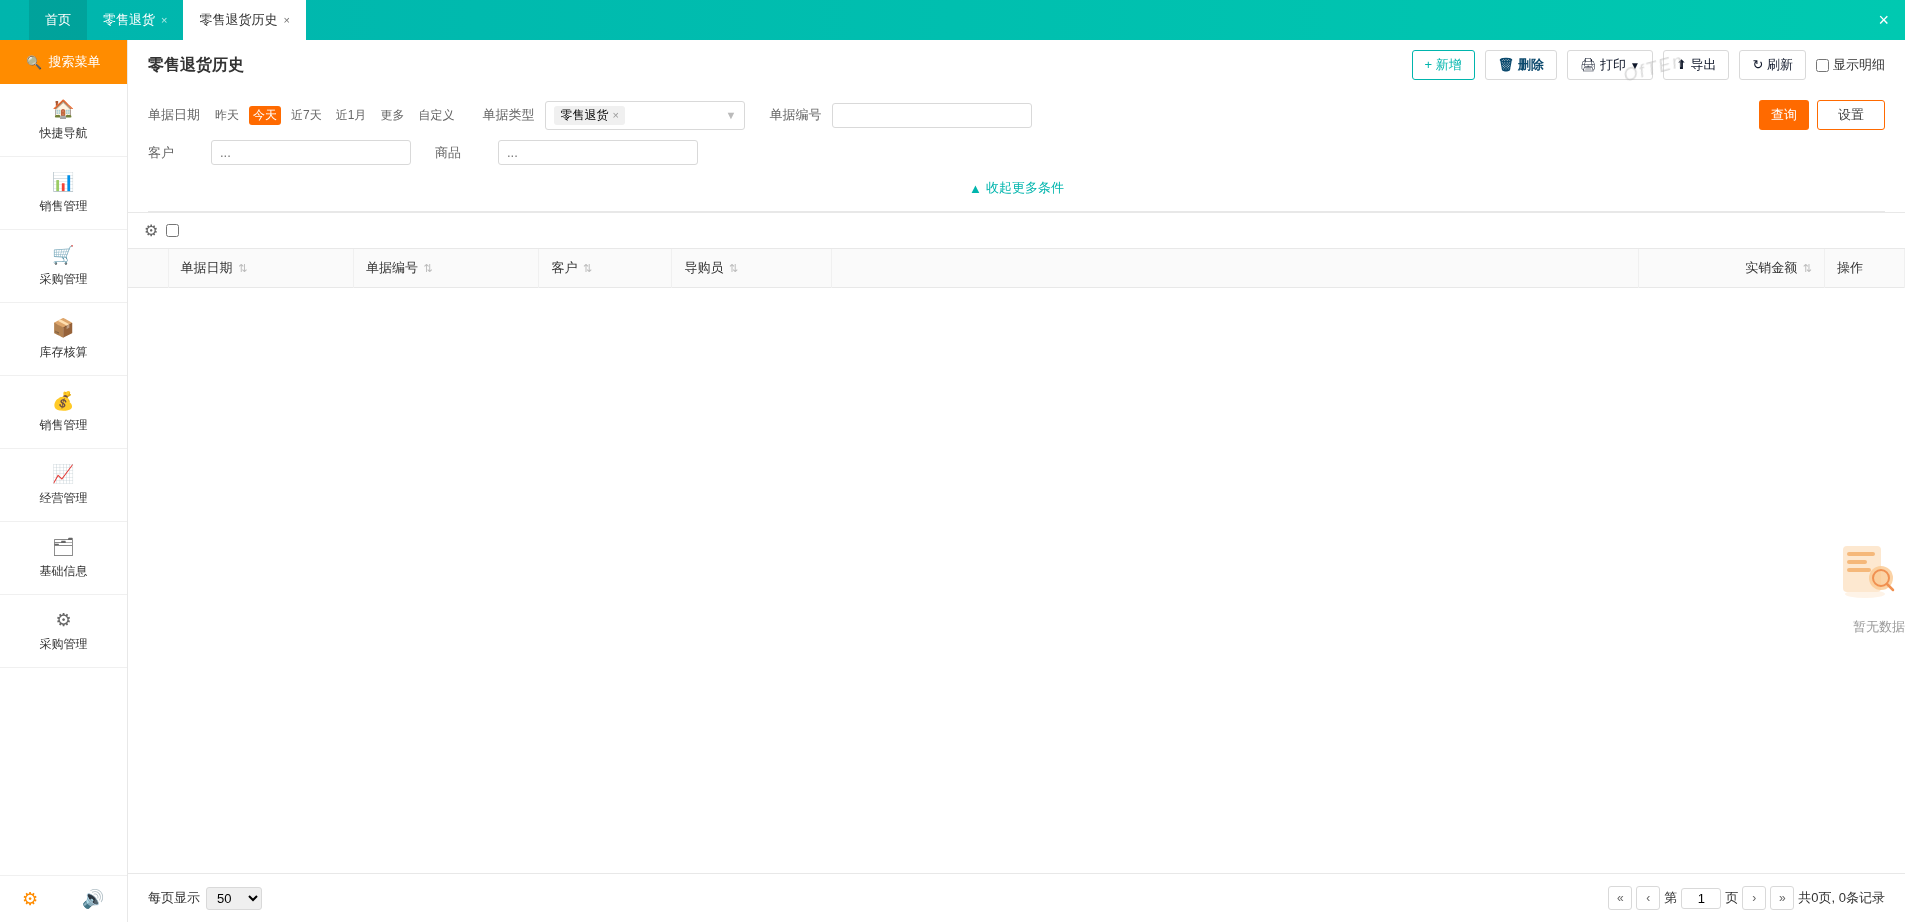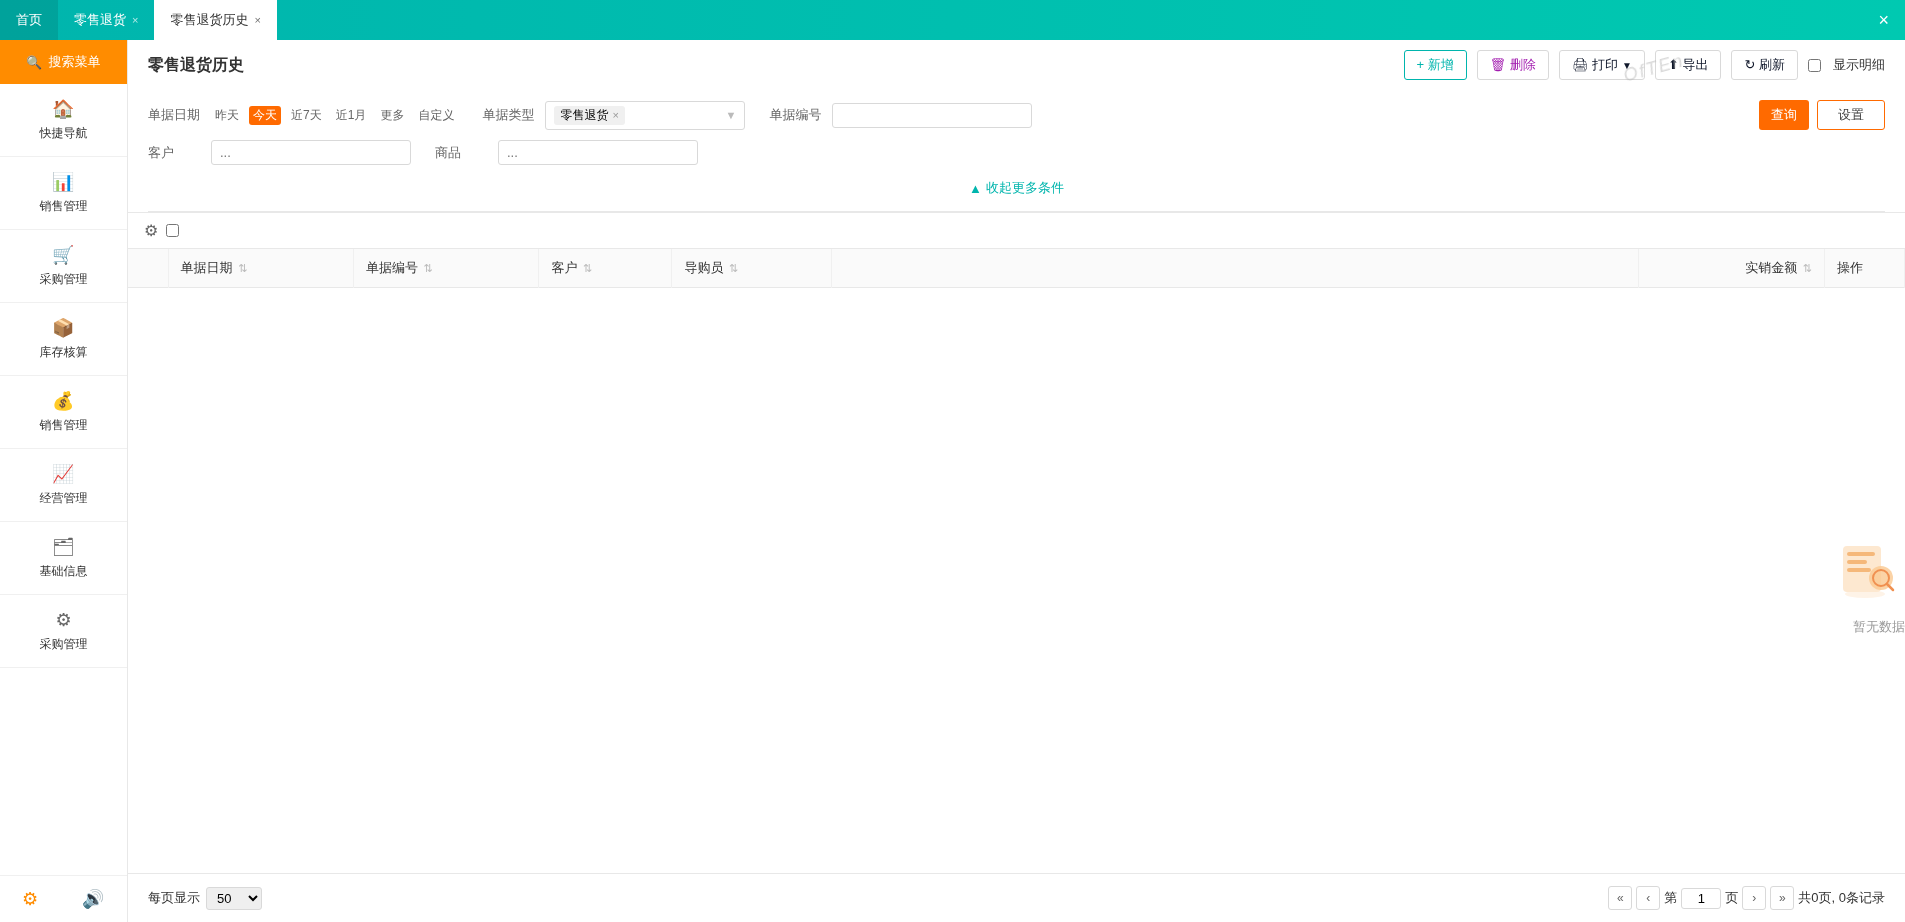--- a/index.html
+++ b/index.html
@@ -36,20 +36,21 @@
     .nav-tab.active {
       background: #fff;
       color: #333;
     }
     .nav-tab .close-icon {
       font-size: 11px;
       opacity: 0.7;
     }
     .nav-tab-home {
       background: rgba(0,0,0,0.1);
+      margin-left: 29px;
     }
     .top-nav-close {
       padding: 0 16px;
       color: #fff;
       font-size: 18px;
       cursor: pointer;
     }
 
     
     .main-layout {
@@ -145,21 +146,21 @@
       gap: 4px;
       padding: 5px 12px;
       border: 1px solid #d9d9d9;
       background: #fff;
       border-radius: 3px;
       cursor: pointer;
       font-size: 13px;
       color: #0f172a;
     }
     .toolbar-btn.add { color: #00b5ad; border-color: #00b5ad; align-items: flex-end; }
-    .toolbar-btn.delete { color: #a21caf; }
+    .toolbar-btn.delete { color: #0c4a6e; font-weight: bold; }
     .btn-query {
       padding: 5px 12px;
       background: #ff6a00;
       color: #fff;
       border: none;
       border-radius: 3px;
       cursor: pointer;
       font-size: 13px;
     }
     .btn-set {
@@ -167,21 +168,21 @@
       background: #fff;
       color: #404040;
       border: 1px solid #ff6a00;
       border-radius: 3px;
       cursor: pointer;
       font-size: 13px;
     }
     .display-detail {
       display: flex;
       align-items: center;
-      gap: 12px;
+      gap: 4px;
       font-size: 13px;
       color: #333;
     }
 
     
     .filter-area {
       padding: 10px 20px;
       background: #fff;
       border-bottom: 1px solid #e8e8e8;
     }

